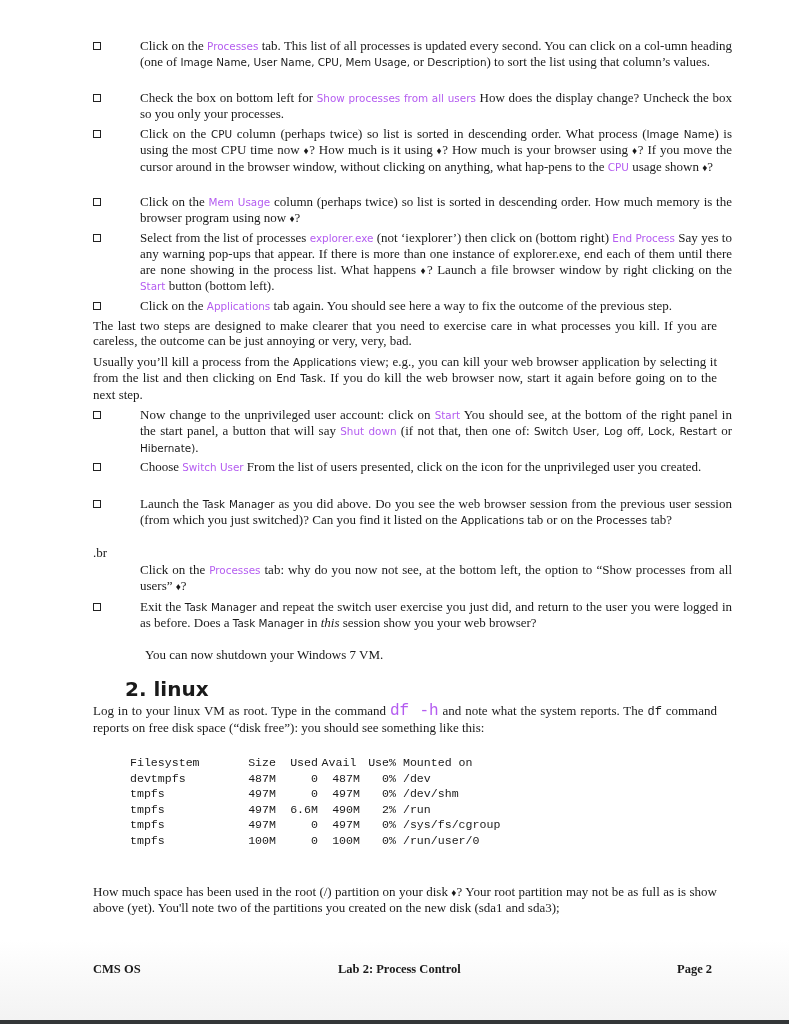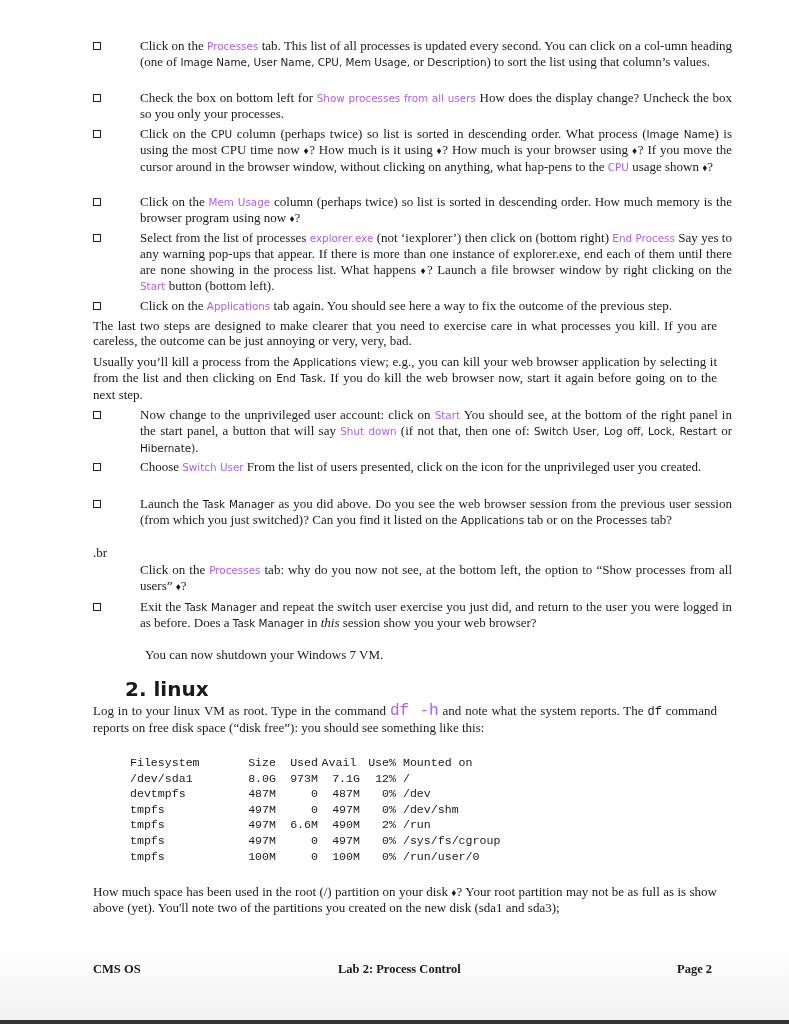--- a/index.html
+++ b/index.html
@@ -108,28 +108,20 @@
         <td style="width: 112px;">Filesystem</td>
         <td class="r" style="width: 34px;">Size</td>
         <td class="r" style="width: 42px;">Used</td>
         <td class="r" style="width: 42px; text-align: center;">Avail</td>
         <td class="r" style="width: 36px;">Use%</td>
         <td style="width: 110px;"> Mounted on</td>
       </tr>
     </thead>
   <tbody id="df-body">
       <tr>
-        <td>/dev/sda1</td>
-        <td class="r">8.0G</td>
-        <td class="r">973M</td>
-        <td class="r">7.1G</td>
-        <td class="r">12%</td>
-        <td> /</td>
-      </tr>
-      <tr>
         <td>devtmpfs</td>
         <td class="r">487M</td>
         <td class="r">0</td>
         <td class="r">487M</td>
         <td class="r">0%</td>
         <td> /dev</td>
       </tr>
       <tr>
         <td>tmpfs</td>
         <td class="r">497M</td>

